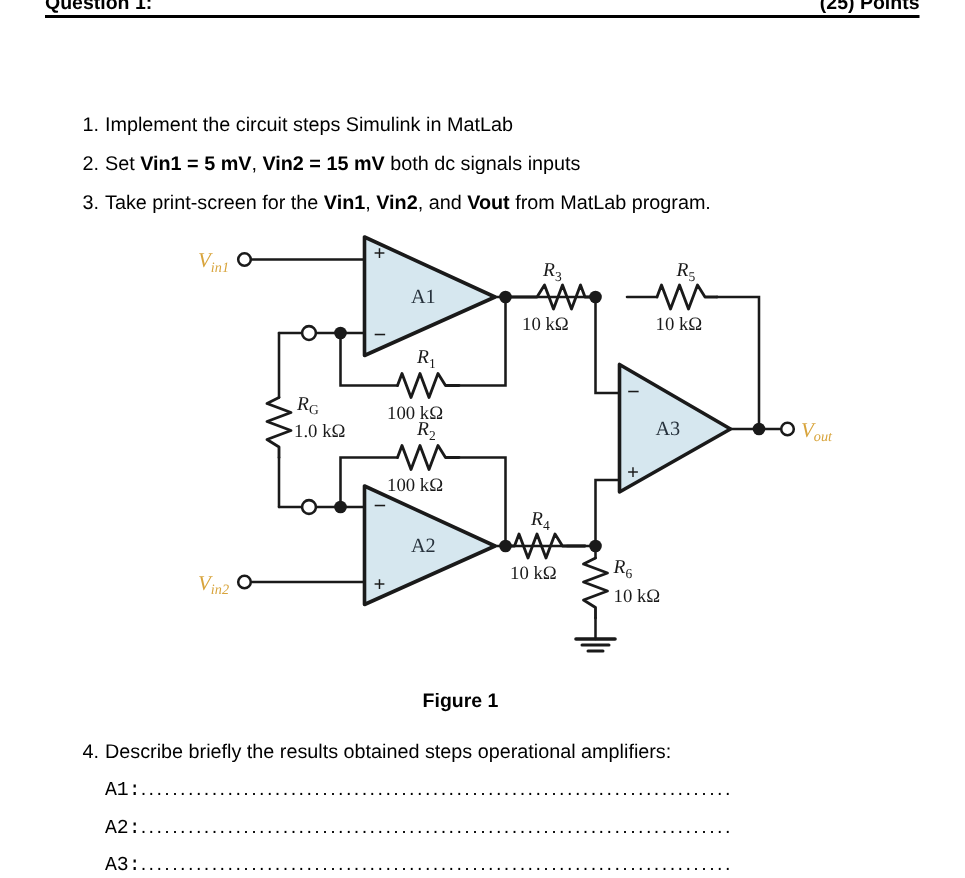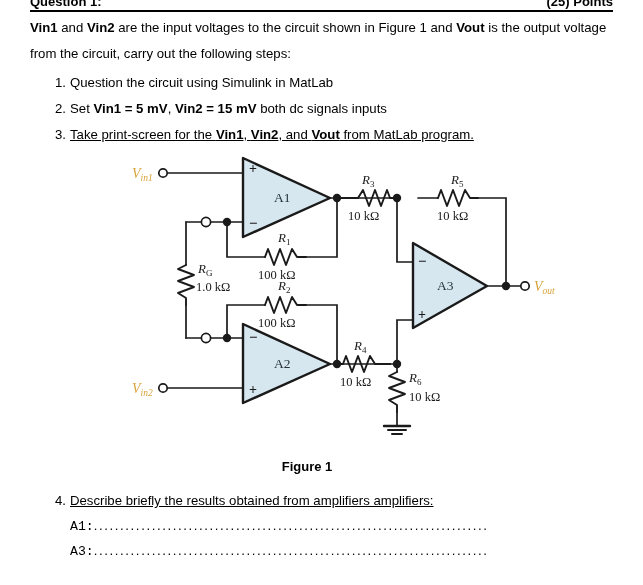--- a/index.html
+++ b/index.html
@@ -34,21 +34,21 @@
   .p1{left:30px;top:15px;width:600px;}
   .p1 b{font-weight:bold;}
 
   .olist{
     position:absolute;left:30px;top:70px;width:600px;
     font-size:13.2px;line-height:26px;
   }
   .li{position:relative;padding-left:40px;height:26px;white-space:nowrap;}
   .li .num{position:absolute;left:14px;top:0;width:22px;text-align:right;}
   .li b{font-weight:bold;}
-  .u{text-decoration:underline;}
+  .u{}
 
   
   .figcap{
     position:absolute;left:0;top:459px;width:614px;text-align:center;
     font-size:13px;font-weight:bold;
   }
 
   
   .tail{
     position:absolute;left:30px;top:488px;width:600px;
@@ -69,33 +69,26 @@
 <body>
 
 <div class="page">
 
   <div class="hdr">
     <div class="hdr-title">Question 1:</div>
     <div class="hdr-points">(25) Points</div>
   </div>
   <div class="hdr-rule"></div>
 
-  <div class="para p1">
-    <b>Vin1</b> and
-    <b>Vin2</b>
-    are the input voltages to the circuit shown in Figure 1 and
-    <b>Vout</b>
-    is the output voltage from the circuit, carry out the following steps:
-  </div>
 
   <div class="olist">
 
     <div class="li">
       <span class="num">1.</span>
-      <span>Question the circuit using Simulink in MatLab</span>
+      <span>Implement the circuit steps Simulink in MatLab</span>
     </div>
 
     <div class="li">
       <span class="num">2.</span>
       <span>Set <b>Vin1 = 5 mV</b>, <b>Vin2 = 15 mV</b> both dc signals inputs</span>
     </div>
 
     <div class="li">
       <span class="num">3.</span>
       <span class="u">Take print-screen for the <b>Vin1</b>, <b>Vin2</b>, and <b>Vout</b> from MatLab program.</span>
@@ -232,27 +225,30 @@
 
   </svg>
   </div>
 
   <div class="figcap">Figure 1</div>
 
   <div class="tail">
 
     <div class="li">
       <span class="num">4.</span>
-      <span class="u">Describe briefly the results obtained from amplifiers amplifiers:</span>
+      <span class="u">Describe briefly the results obtained steps operational amplifiers:</span>
     </div>
 
     <div class="ansline">
       <span class="lbl">A1:</span><span class="dots">...........................................................................</span>
     </div>
 
+    <div class="ansline">
+      <span class="lbl">A2:</span><span class="dots">...........................................................................</span>
+    </div>
 
     <div class="ansline">
       <span class="lbl">A3:</span><span class="dots">...........................................................................</span>
     </div>
 
   </div>
 
 </div>
 
 </body></html>

